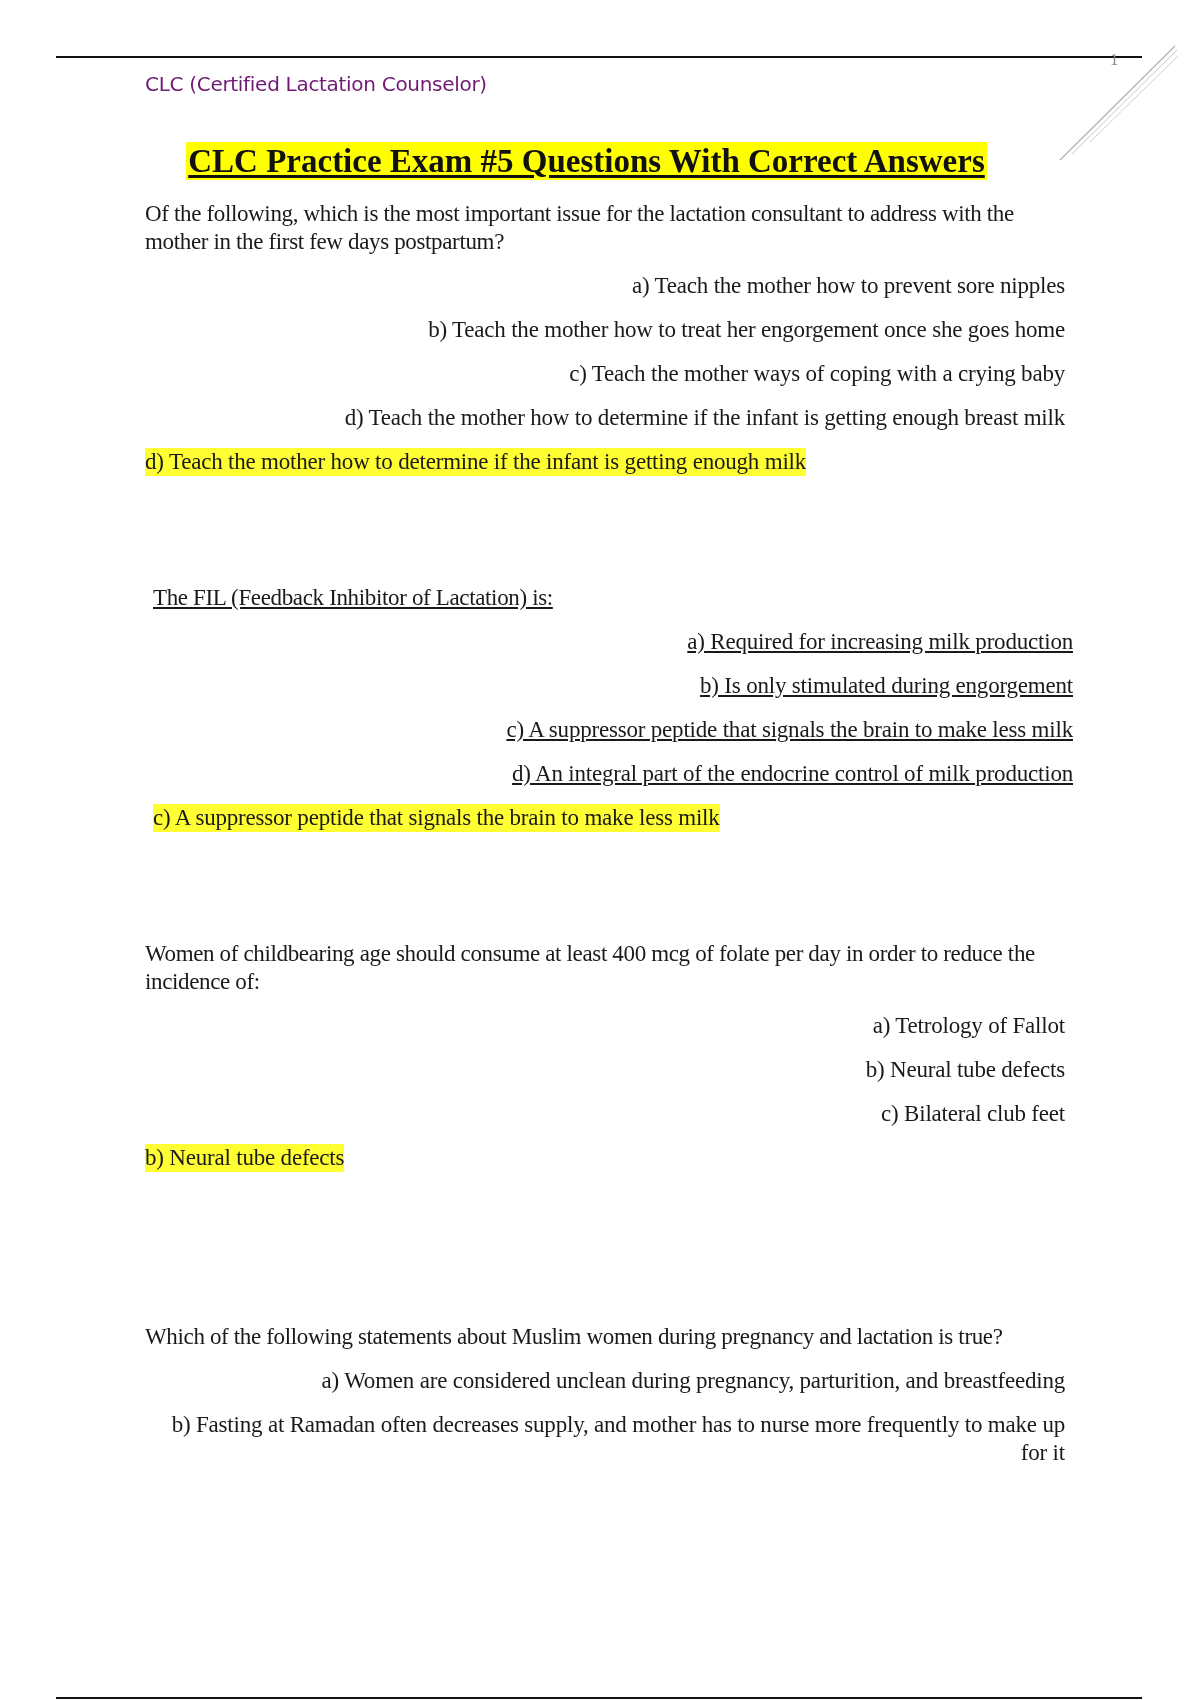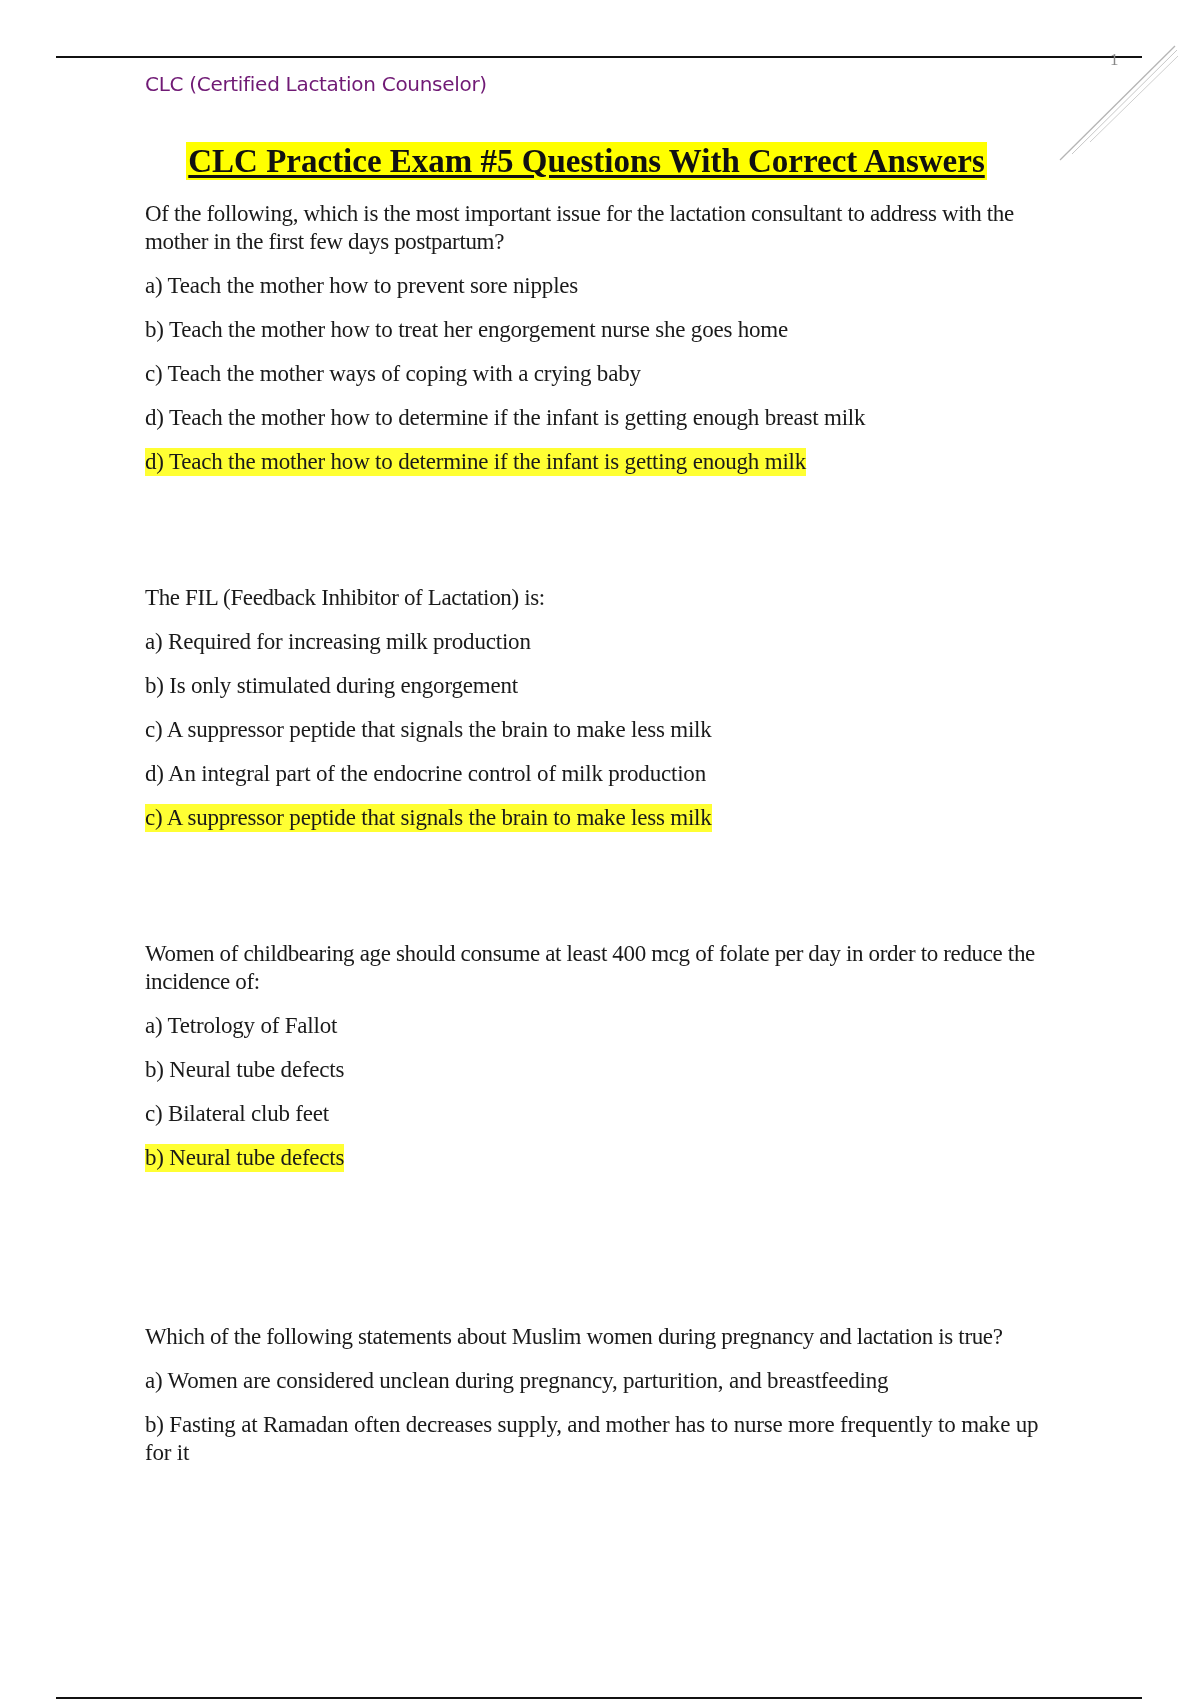--- a/index.html
+++ b/index.html
@@ -84,20 +84,21 @@
       letter-spacing: -0.35px;
       font-family: "Liberation Serif", serif;
       font-size: 23px;
     }
     .option {
       font-family: "Liberation Serif", serif;
       font-size: 23px;
       line-height: 28px;
       margin: 0 0 16px 0;
       letter-spacing: -0.2px;
+      text-align: right;
     }
     .answer {
       display: inline-block;
       background: #ffff33;
       font-family: "Liberation Serif", serif;
       font-size: 23px;
       line-height: 28px;
       letter-spacing: -0.2px;
     }
     .answer-row {
@@ -127,27 +128,27 @@
 
 <div class="doc-title-wrap">
   <span class="doc-title">CLC Practice Exam #5 Questions With Correct Answers</span>
 </div>
 
 <div class="content">
 
   <section class="question" style="position:absolute; top:0; left:0; width:920px;">
     <p class="q-stem">Of the following, which is the most important issue for the lactation consultant to address with the mother in the first few days postpartum?</p>
     <p class="option">a) Teach the mother how to prevent sore nipples</p>
-    <p class="option">b) Teach the mother how to treat her engorgement nurse she goes home</p>
+    <p class="option">b) Teach the mother how to treat her engorgement once she goes home</p>
     <p class="option">c) Teach the mother ways of coping with a crying baby</p>
     <p class="option">d) Teach the mother how to determine if the infant is getting enough breast milk</p>
     <p class="answer-row"><span class="answer">d) Teach the mother how to determine if the infant is getting enough milk</span></p>
   </section>
 
-  <section class="question" style="position:absolute; top:384px; left:0; width:920px;">
+  <section class="question" style="position:absolute; top:384px; left:8px; width:920px;text-decoration:underline;">
     <p class="q-stem">The FIL (Feedback Inhibitor of Lactation) is:</p>
     <p class="option">a) Required for increasing milk production</p>
     <p class="option">b) Is only stimulated during engorgement</p>
     <p class="option">c) A suppressor peptide that signals the brain to make less milk</p>
     <p class="option">d) An integral part of the endocrine control of milk production</p>
     <p class="answer-row"><span class="answer">c) A suppressor peptide that signals the brain to make less milk</span></p>
   </section>
 
   <section class="question" style="position:absolute; top:740px; left:0; width:920px;">
     <p class="q-stem">Women of childbearing age should consume at least 400 mcg of folate per day in order to reduce the incidence of:</p>

